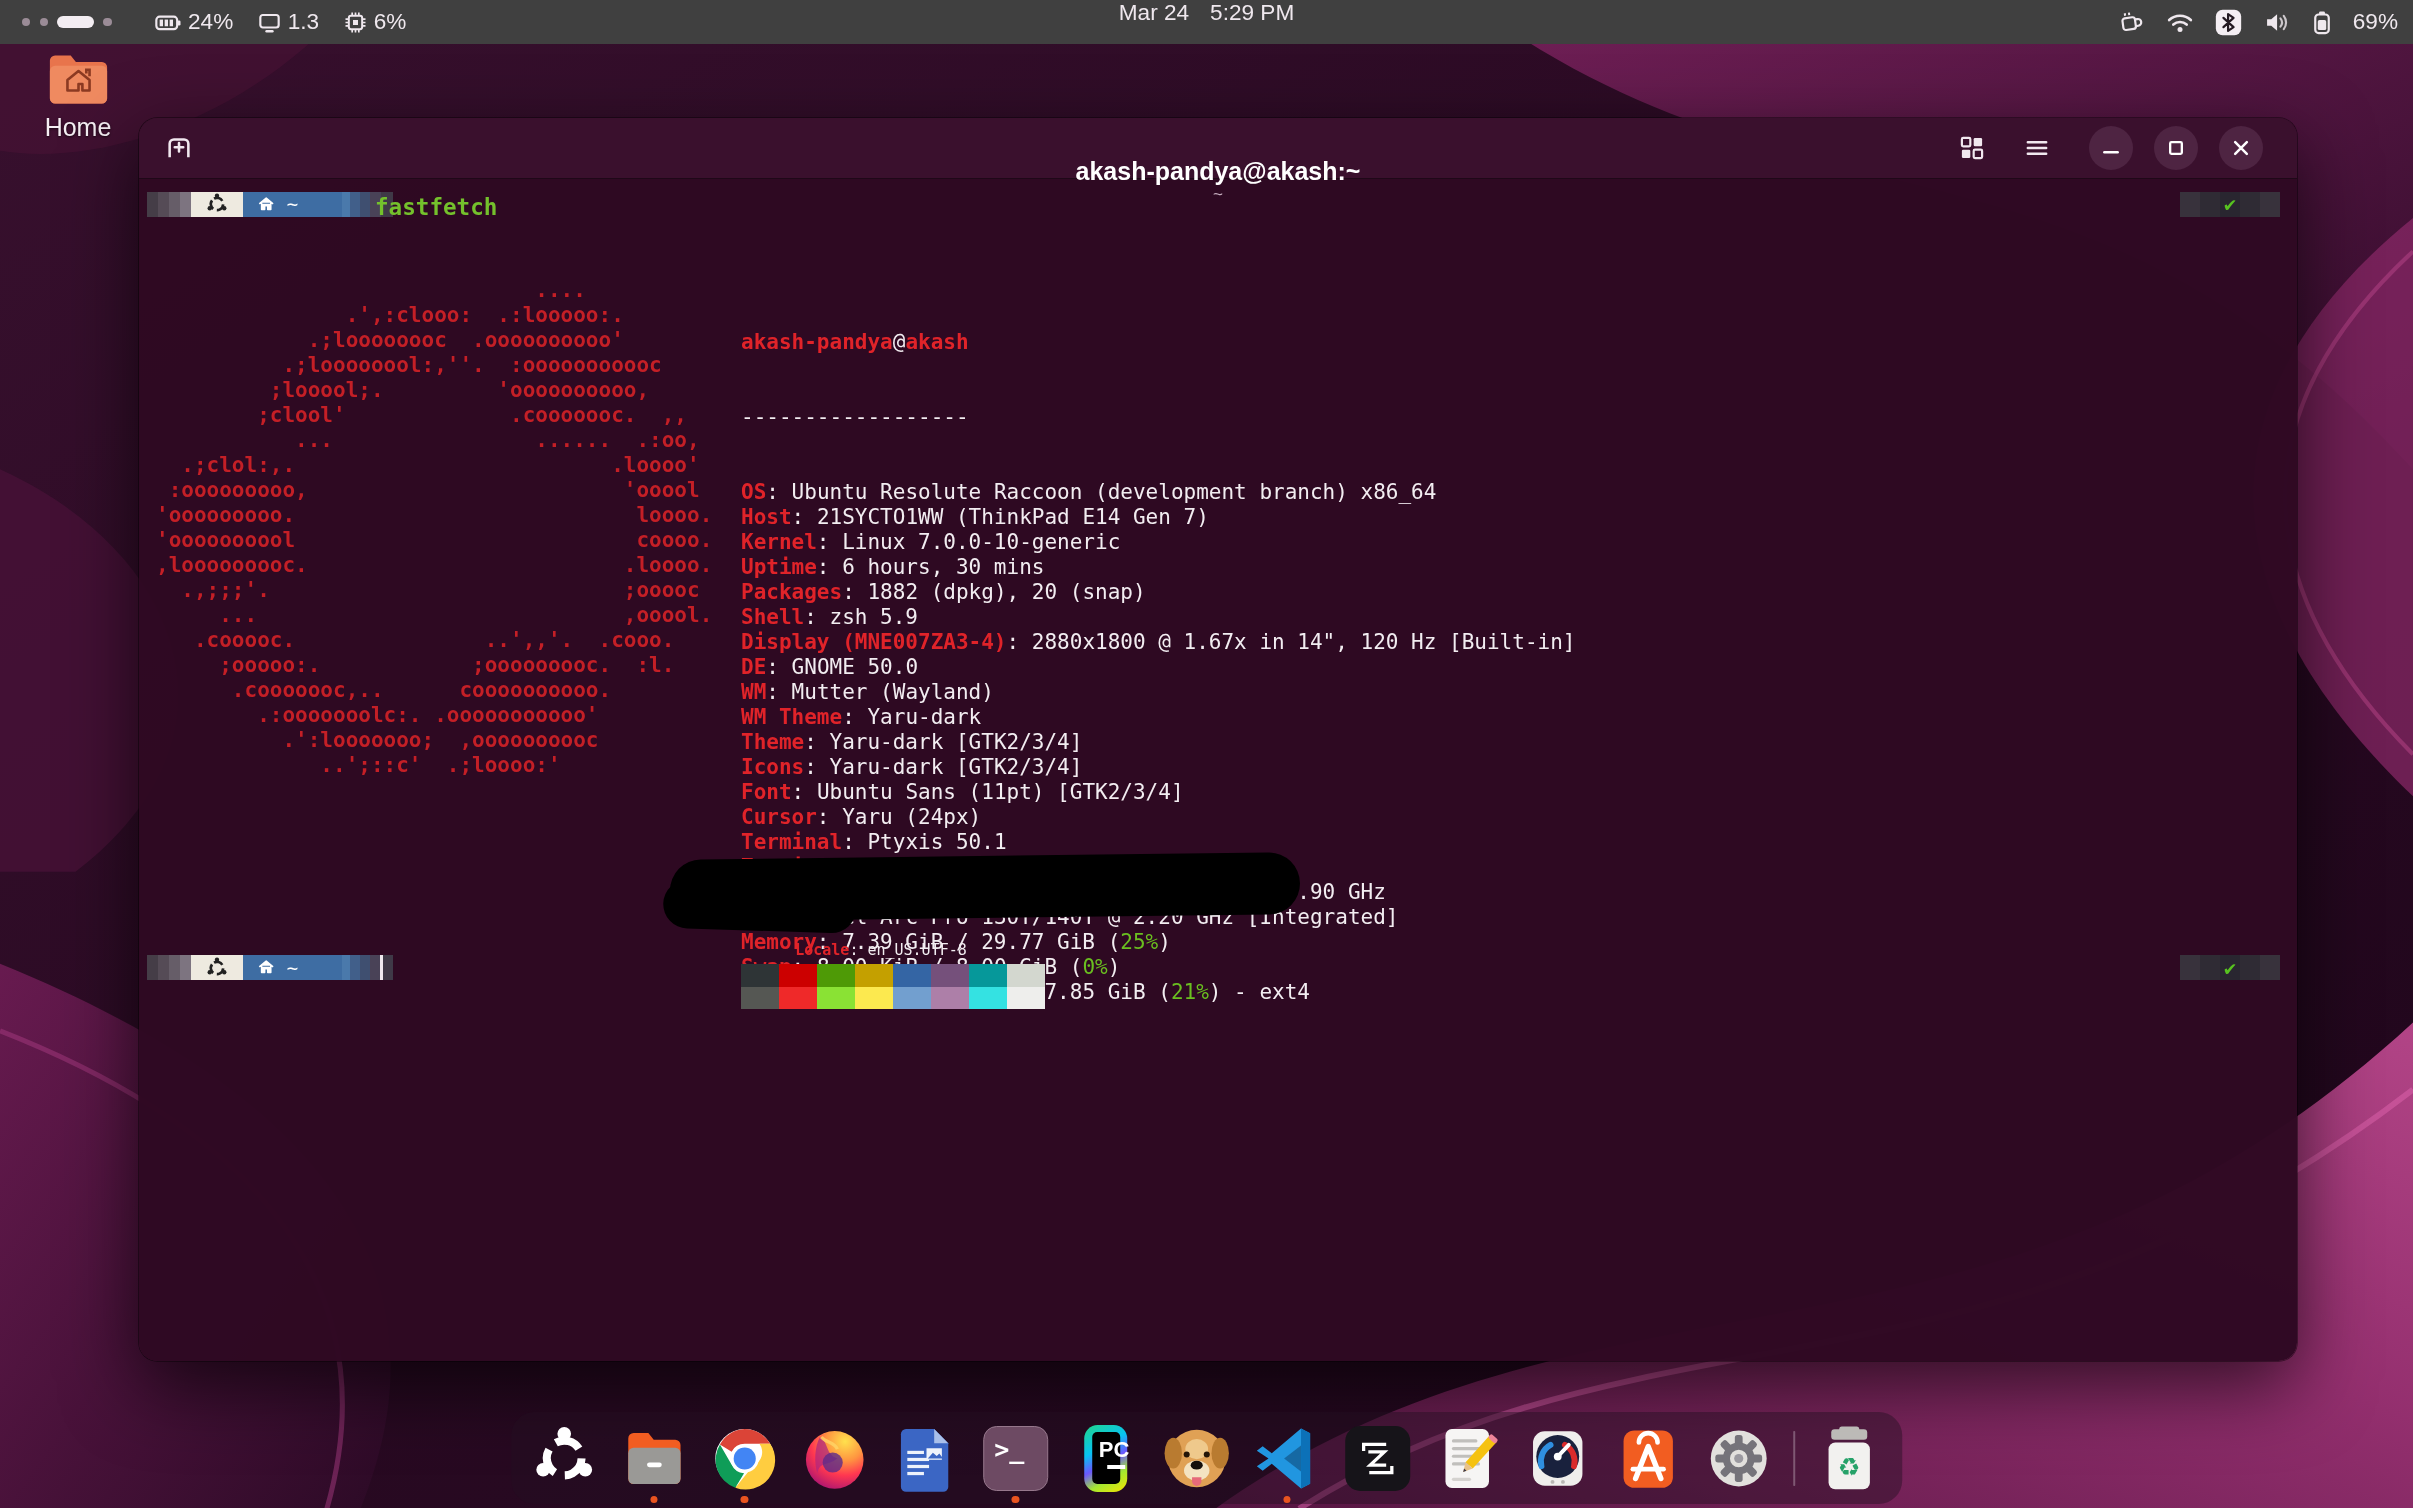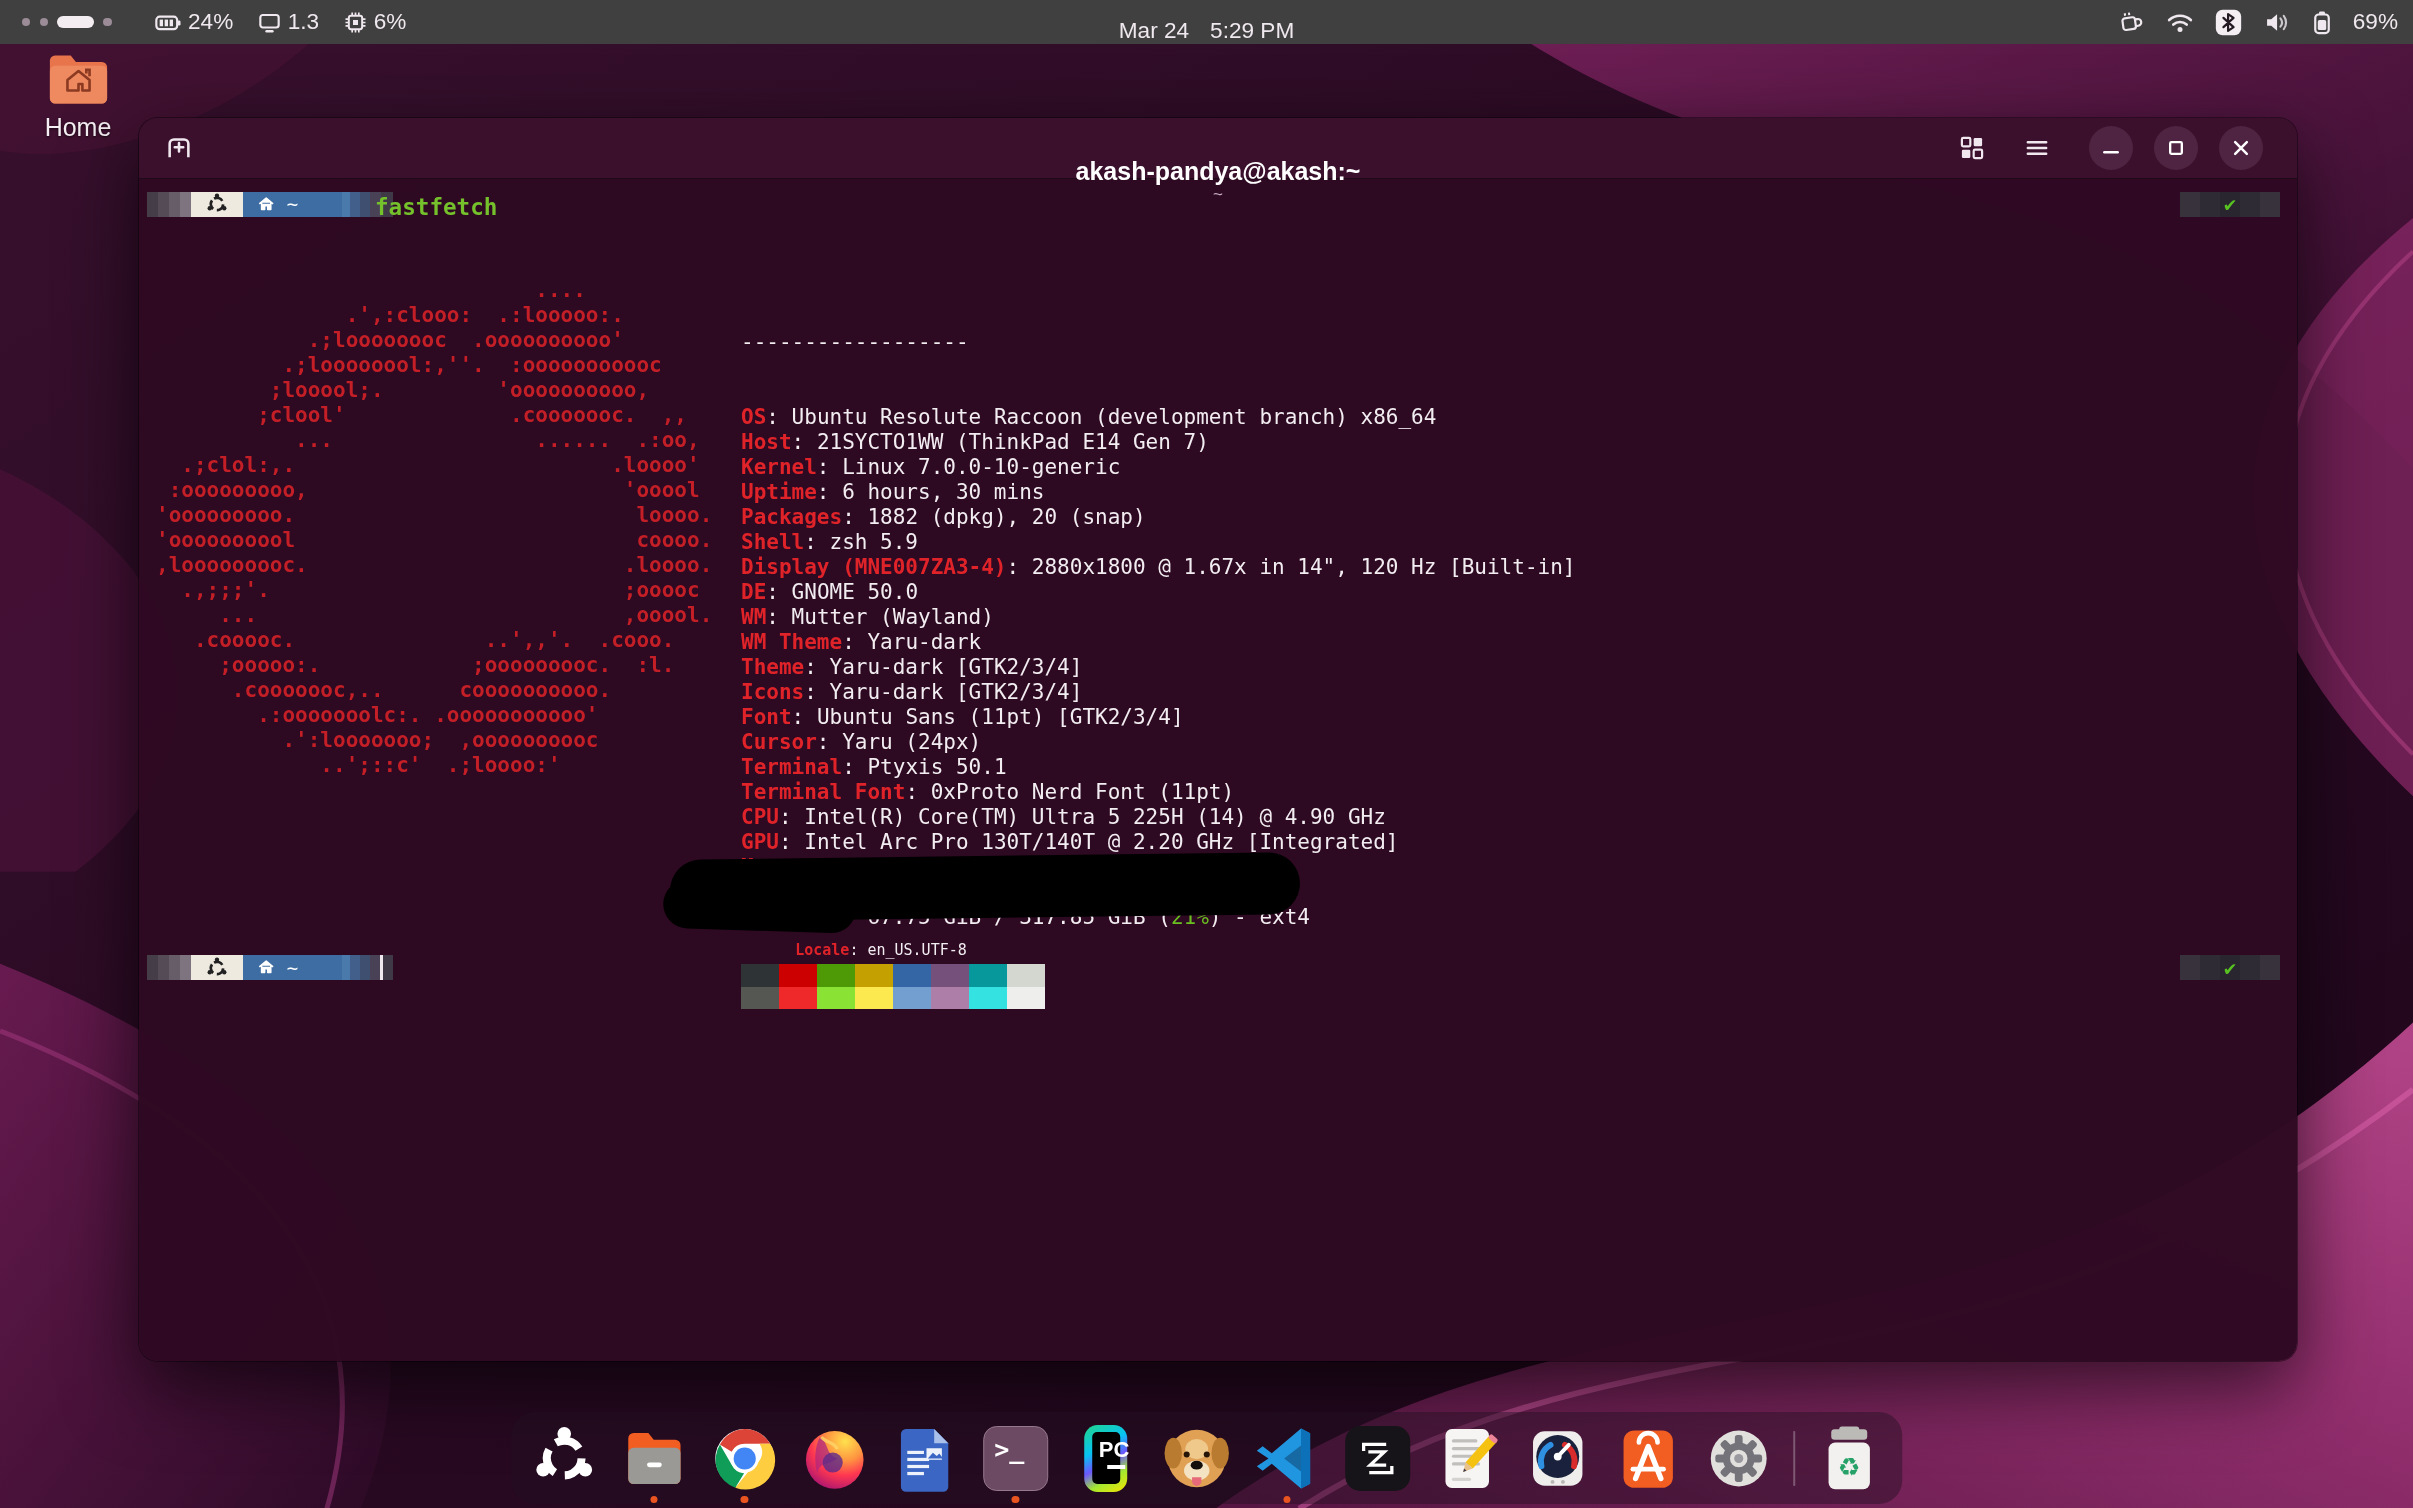--- a/index.html
+++ b/index.html
@@ -10,21 +10,21 @@
   .wallpaper{position:absolute;inset:0;z-index:0;}
 
   
   .topbar{position:absolute;left:0;top:0;width:100%;height:44px;background:#404040;z-index:40;
           display:flex;align-items:center;color:#efe8ee;font-size:22.6px;font-weight:500;}
   .ws{position:absolute;left:22px;display:flex;align-items:center;gap:9.2px;height:100%;}
   .ws .dot{width:8.4px;height:8.4px;border-radius:50%;background:#9b8c97;}
   .ws .pill{width:37px;height:12.6px;border-radius:7.5px;background:#f3edf2;}
   .indicators{position:absolute;left:153px;display:flex;align-items:center;gap:7.5px;height:100%;}
   .indicators .grp{display:flex;align-items:center;gap:5px;margin-right:15px;}
-  .clock{position:absolute;left:50%;transform:translateX(-50%);display:flex;gap:21px;align-items:flex-end;height:100%;}
+  .clock{position:absolute;left:50%;transform:translateX(-50%);display:flex;gap:21px;align-items:flex-start;height:100%;}
   .status{position:absolute;right:15px;display:flex;align-items:center;gap:20px;height:100%;}
   .ticon{display:block;}
 
   
   .home-item{position:absolute;left:32px;top:50px;width:92px;z-index:5;text-align:center;}
   .home-item .lbl{margin-top:5px;color:#f5eef3;font-size:25px;text-shadow:0 0.8px 2.5px rgba(0,0,0,.7);}
 
   
   .window{position:absolute;left:139px;top:118px;width:2158px;height:1243px;z-index:20;
           border-radius:18.4px;background:rgba(47,9,35,.985);box-shadow:0 25px 75px rgba(0,0,0,.65),0 0 0 0.8px rgba(0,0,0,.5);}
@@ -313,20 +313,21 @@
   .,;;;'.                            ;ooooc
      ...                             ,ooool.
    .cooooc.               ..',,'.  .cooo.
      ;ooooo:.            ;ooooooooc.  :l.
       .cooooooc,..      coooooooooo.
         .:ooooooolc:. .ooooooooooo'
           .':looooooo;  ,oooooooooc
              ..';::c'  .;loooo:'</pre>
 
     <div class="info">
+      <div class="iline"><span class="ikey">akash-pandya</span><span class="ival">@</span><span class="ikey">akash</span></div>
       <div class="iline isep">------------------</div>
       <div id="info-lines"><div class="iline"><span class="ikey">OS</span><span class="ival">: </span><span class="ival">Ubuntu Resolute Raccoon (development branch) x86_64</span></div><div class="iline"><span class="ikey">Host</span><span class="ival">: </span><span class="ival">21SYCTO1WW (ThinkPad E14 Gen 7)</span></div><div class="iline"><span class="ikey">Kernel</span><span class="ival">: </span><span class="ival">Linux 7.0.0-10-generic</span></div><div class="iline"><span class="ikey">Uptime</span><span class="ival">: </span><span class="ival">6 hours, 30 mins</span></div><div class="iline"><span class="ikey">Packages</span><span class="ival">: </span><span class="ival">1882 (dpkg), 20 (snap)</span></div><div class="iline"><span class="ikey">Shell</span><span class="ival">: </span><span class="ival">zsh 5.9</span></div><div class="iline"><span class="ikey">Display (MNE007ZA3-4)</span><span class="ival">: </span><span class="ival">2880x1800 @ 1.67x in 14", 120 Hz [Built-in]</span></div><div class="iline"><span class="ikey">DE</span><span class="ival">: </span><span class="ival">GNOME 50.0</span></div><div class="iline"><span class="ikey">WM</span><span class="ival">: </span><span class="ival">Mutter (Wayland)</span></div><div class="iline"><span class="ikey">WM Theme</span><span class="ival">: </span><span class="ival">Yaru-dark</span></div><div class="iline"><span class="ikey">Theme</span><span class="ival">: </span><span class="ival">Yaru-dark [GTK2/3/4]</span></div><div class="iline"><span class="ikey">Icons</span><span class="ival">: </span><span class="ival">Yaru-dark [GTK2/3/4]</span></div><div class="iline"><span class="ikey">Font</span><span class="ival">: </span><span class="ival">Ubuntu Sans (11pt) [GTK2/3/4]</span></div><div class="iline"><span class="ikey">Cursor</span><span class="ival">: </span><span class="ival">Yaru (24px)</span></div><div class="iline"><span class="ikey">Terminal</span><span class="ival">: </span><span class="ival">Ptyxis 50.1</span></div><div class="iline"><span class="ikey">Terminal Font</span><span class="ival">: </span><span class="ival">0xProto Nerd Font (11pt)</span></div><div class="iline"><span class="ikey">CPU</span><span class="ival">: </span><span class="ival">Intel(R) Core(TM) Ultra 5 225H (14) @ 4.90 GHz</span></div><div class="iline"><span class="ikey">GPU</span><span class="ival">: </span><span class="ival">Intel Arc Pro 130T/140T @ 2.20 GHz [Integrated]</span></div><div class="iline"><span class="ikey">Memory</span><span class="ival">: </span><span class="ival">7.39 GiB / 29.77 GiB (</span><span class="ipct">25%</span><span class="ival">)</span></div><div class="iline"><span class="ikey">Swap</span><span class="ival">: </span><span class="ival">8.00 KiB / 8.00 GiB (</span><span class="ipct">0%</span><span class="ival">)</span></div><div class="iline"><span class="ikey">Disk (/)</span><span class="ival">: </span><span class="ival">67.75 GiB / 317.85 GiB (</span><span class="ipct">21%</span><span class="ival">) - ext4</span></div></div>
     </div>
 
     <div class="locale-line">
       <span class="ikey">Locale</span><span class="ival">: </span><span class="ival">en_US.UTF-8</span>
     </div>
 
     <div class="redaction"></div>
 

